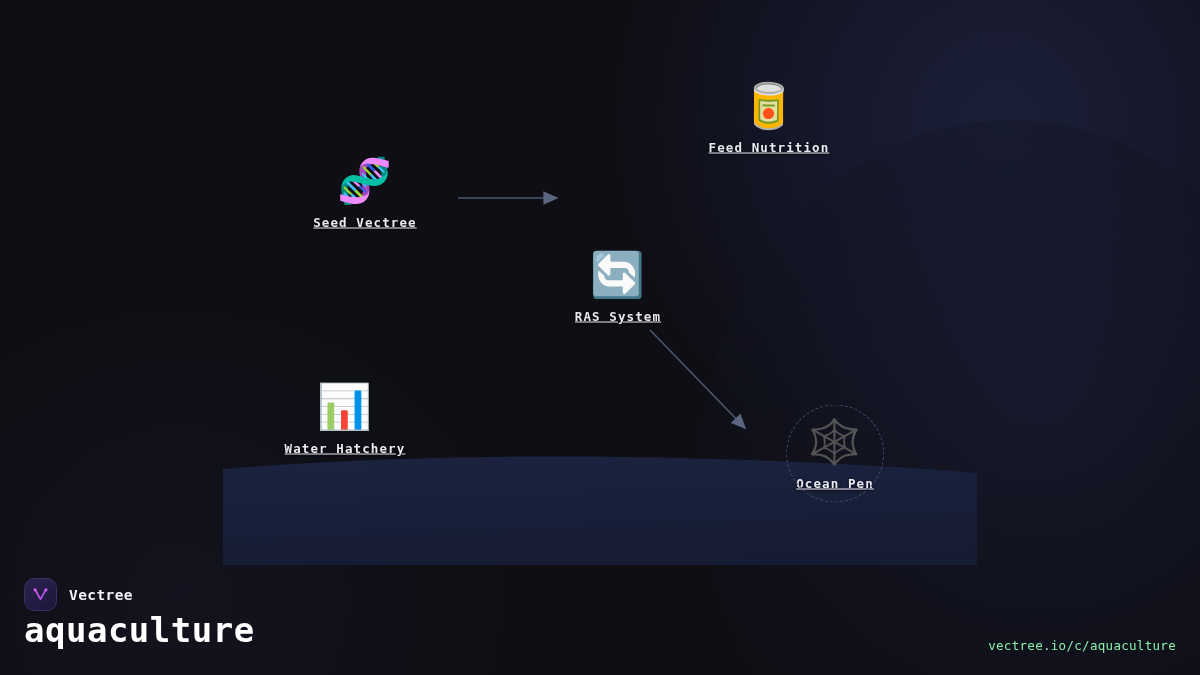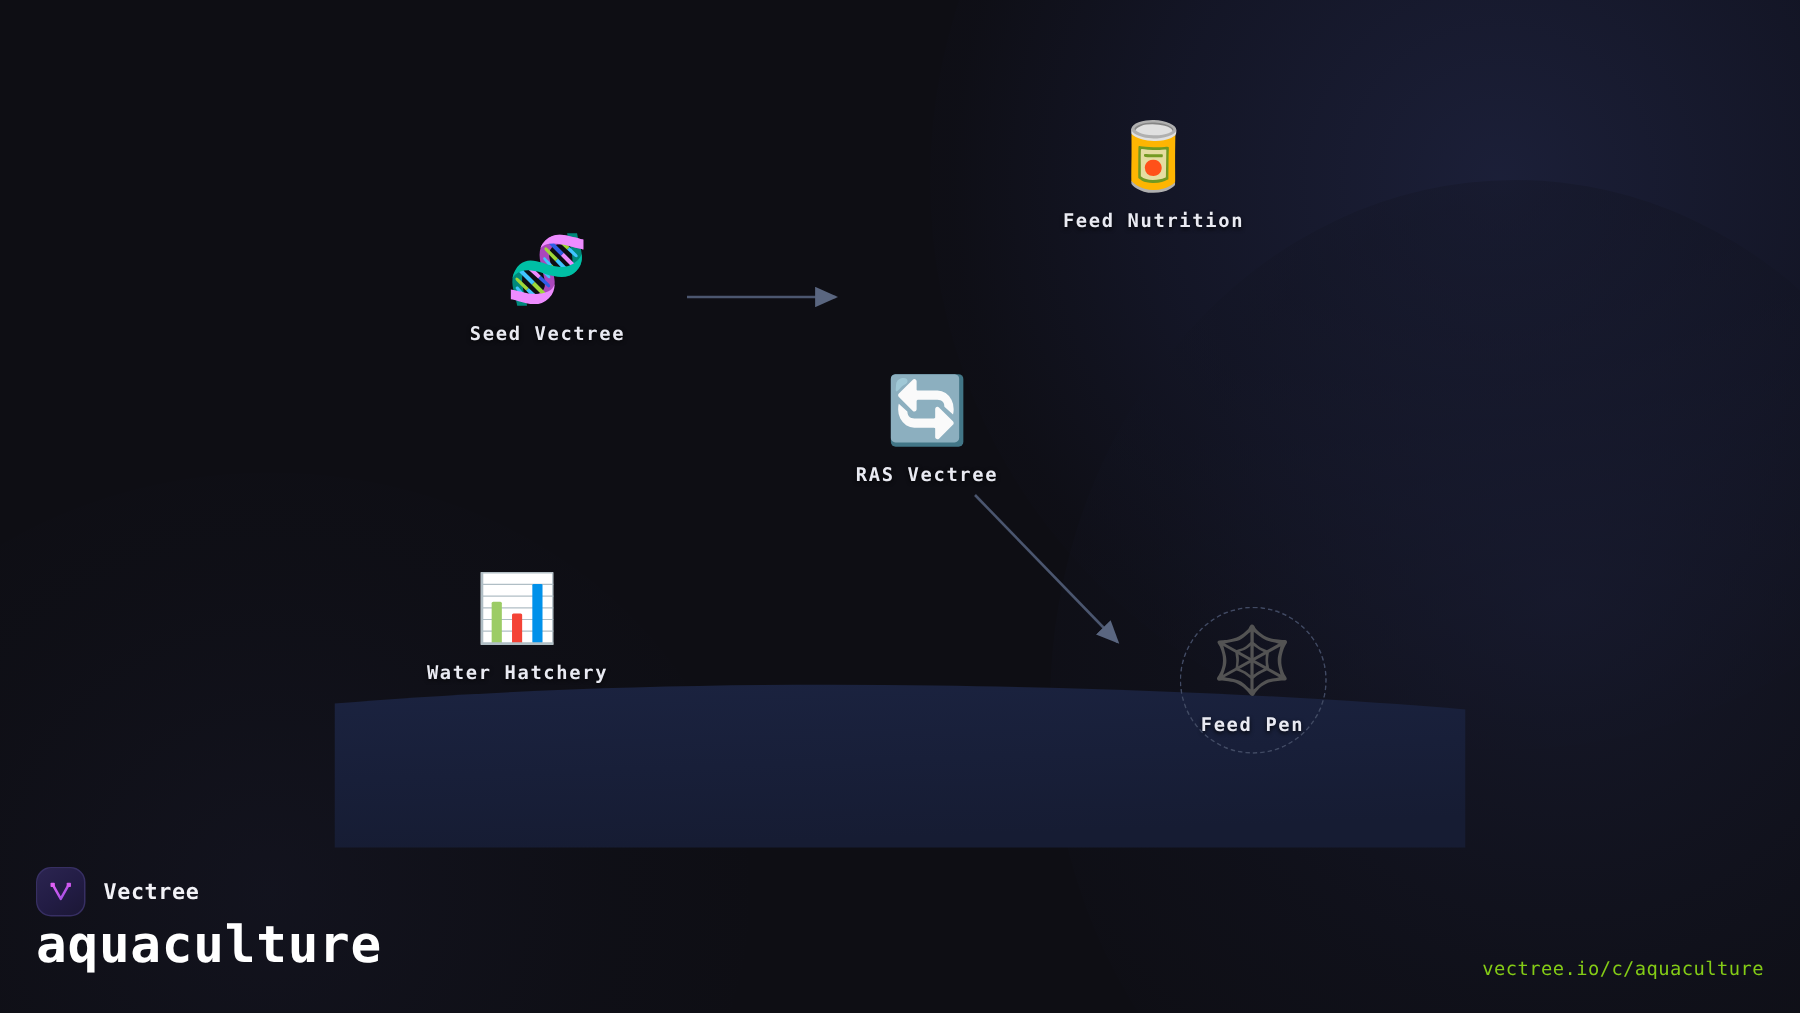--- a/index.html
+++ b/index.html
@@ -67,20 +67,21 @@
     text-align:center;
   }
   .node-label{
     margin-top:8px;
     font-size:12.5px;
     letter-spacing:1.1px;
     color:#e9eaf2;
     font-weight:700;
     white-space:nowrap;
     text-shadow:0 1px 3px rgba(0,0,0,.85);
+    text-decoration:underline;
   }
   .node.dashed-ring .ring{
     position:absolute;
     left:50%; top:50%;
     width:98px; height:98px;
     margin-left:-49px; margin-top:-49px;
     border-radius:50%;
     border:1.6px dashed #414a63;
     pointer-events:none;
   }
@@ -105,21 +106,21 @@
     font-size:14.5px; font-weight:700; color:#f2f2f7;
     letter-spacing:.4px;
   }
   #page-title{
     position:absolute; left:24px; top:50px;
     font-size:34px; font-weight:700; color:#ffffff;
     letter-spacing:.5px;
   }
   #footer-url{
     position:absolute; right:24px; bottom:22px;
-    font-size:12.5px; color:#84cc16; letter-spacing:.3px;
+    font-size:12.5px; color:#86efac; letter-spacing:.3px;
   }
 </style>
 </head>
 <body>
 
 <div id="bg-glow-topright"></div>
 <div id="bg-glow-right"></div>
 <div id="bg-glow-bottomleft"></div>
 
 <div id="canvas">
@@ -151,30 +152,30 @@
       <div class="node" style="left: 365px; top: 192px;">
         <div class="node-icon">🧬</div>
         <div class="node-label">Seed Vectree</div>
       </div>
       <div class="node" style="left: 769px; top: 117px;">
         <div class="node-icon">🥫</div>
         <div class="node-label">Feed Nutrition</div>
       </div>
       <div class="node" style="left: 618px; top: 286px;">
         <div class="node-icon">🔄</div>
-        <div class="node-label">RAS Vectree</div>
+        <div class="node-label">RAS System</div>
       </div>
       <div class="node" style="left: 345px; top: 418px;">
         <div class="node-icon">📊</div>
         <div class="node-label">Water Hatchery</div>
       </div>
       <div class="node dashed-ring" style="left: 835px; top: 453px;">
         <div class="ring"></div>
         <div class="node-icon">🕸️</div>
-        <div class="node-label">Feed Pen</div>
+        <div class="node-label">Ocean Pen</div>
       </div>
     </div>
 </div>
 
 <div id="footer">
 
   <div id="page-title">aquaculture</div>
 
   <div id="brand-row">
     <div id="brand-logo">

